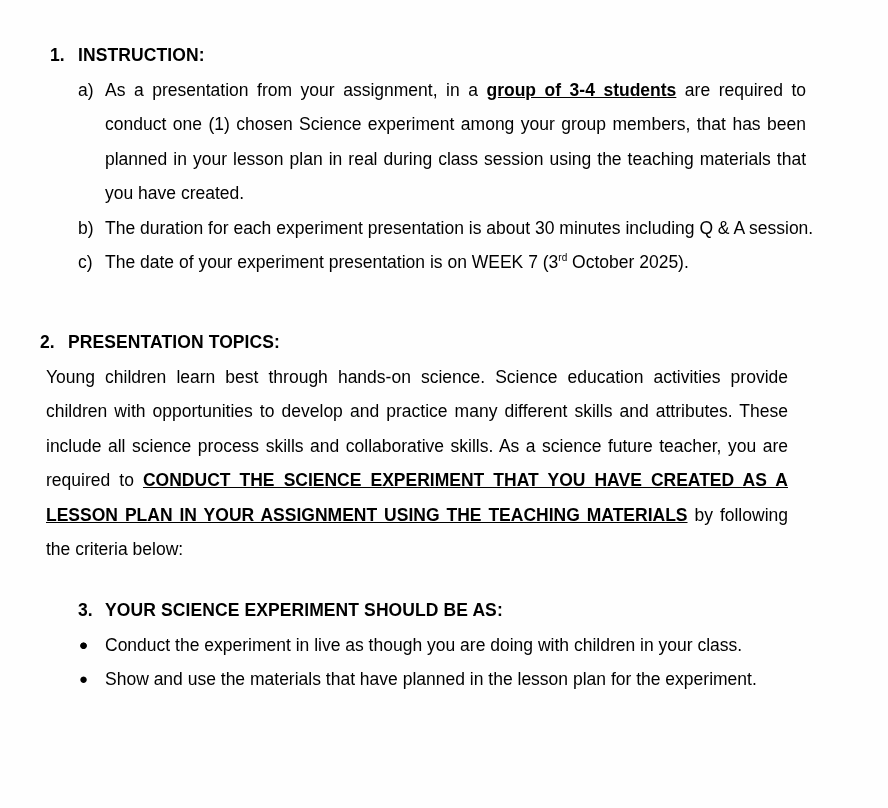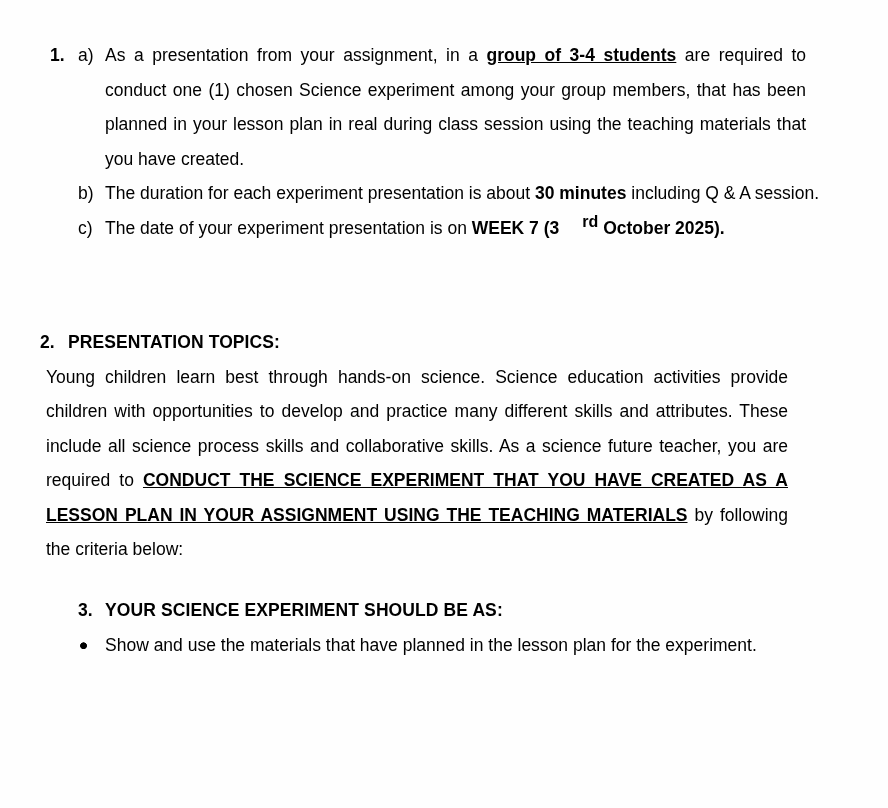--- a/index.html
+++ b/index.html
@@ -98,33 +98,34 @@
     text-align: left;
   }
   .bullet-item .bullet-dot {
     position: absolute;
     left: 79px;
     top: 0;
     font-size: 15px;
     line-height: 34.5px;
   }
 
-  b, .bold { font-weight: bold; }
+  b, .bold { font-weight: normal; }
   .bu { font-weight: bold; text-decoration: underline; }
-  .sup { font-size: 16px; vertical-align: super; line-height: 0; margin-left: 23px; }
+  .sup { font-size: 10px; vertical-align: super; line-height: 0; }
 </style>
 </head>
 <body>
 
 <div class="page">
 
   <div class="doc" style="top:38px;">
 
     <div class="sec-head">
       <span class="marker" style="left:50px;">1.</span>
+      <span class="head-text" style="margin-left:78px;">INSTRUCTION:</span>
     </div>
 
     <div class="alpha-item" style="margin-top:0px;">
       <span class="marker">a)</span><span>As a presentation from your assignment, in a </span><span class="bu">group of 3-4 students</span><span> are required to conduct one (1) chosen Science experiment among your group members, that has been planned in your lesson plan in real during class session using the teaching materials that you have created.</span>
     </div>
 
     <div class="alpha-item no-justify">
       <span class="marker">b)</span><span>The duration for each experiment presentation is about </span><span class="bold">30 minutes</span><span> including Q &amp; A session.</span>
     </div>
 
@@ -150,21 +151,21 @@
     <div class="sec-head">
       <span class="marker" style="left:78px;">3.</span>
       <span class="head-text" style="margin-left:105px;text-align:center;">YOUR SCIENCE EXPERIMENT SHOULD BE AS:</span>
     </div>
 
     <div class="bullet-item">
       <span class="bullet-dot">●</span>
     </div>
 
     <div class="bullet-item no-justify">
-      <span class="bullet-dot">●</span>
+      <span class="bullet-dot">●</span><span>Conduct the experiment in live as though you are doing with children in your class.</span>
     </div>
 
     <div class="bullet-item">
       <span class="bullet-dot">●</span><span>Show and use the materials that have planned in the lesson plan for the experiment.</span>
     </div>
   </div>
 
 </div>
 
 </body></html>

